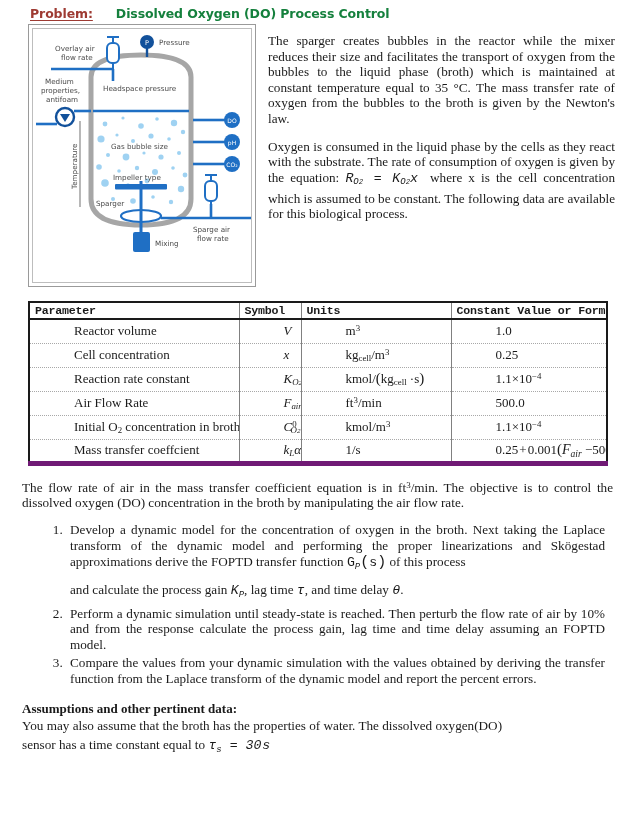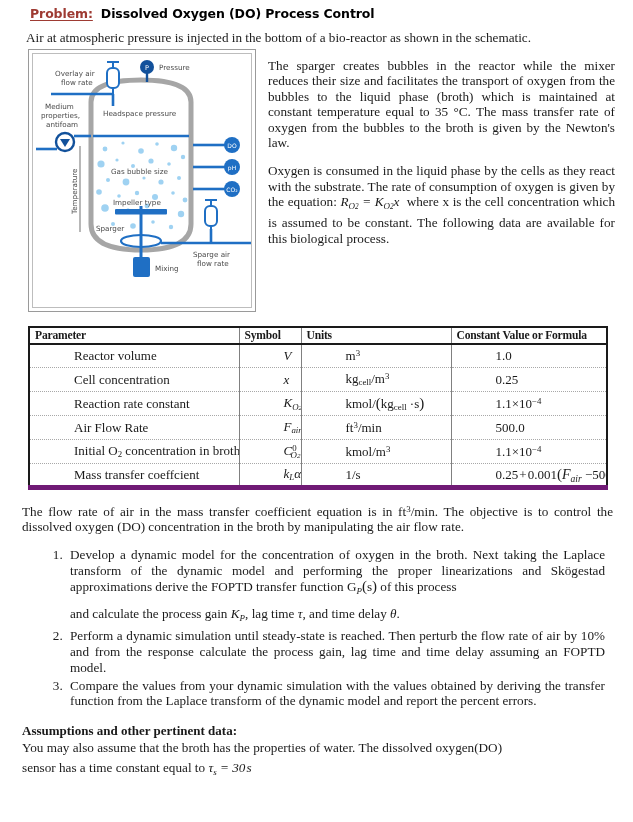--- a/index.html
+++ b/index.html
@@ -31,22 +31,22 @@
     font-size: 12.5px;
     letter-spacing: -0.1px;
     white-space: nowrap;
   }
   .title-problem {
     color: #9e3b33;
     text-decoration: underline;
     text-underline-offset: 2px;
   }
   .title-main {
-    color: #000000;
-    margin-left: 8px;
+    color: #15803d;
+    margin-left: 23px;
   }
 
   
   .intro {
     margin: 9px 18px 0 26px;
     font-size: 13.2px;
     line-height: 15.5px;
     text-align: justify;
     text-justify: inter-word;
   }
@@ -76,21 +76,21 @@
   .wrap-p {
     font-size: 13.2px;
     line-height: 15.6px;
     text-align: justify;
     text-justify: inter-word;
     margin: 0 18px 0 0;
   }
   .wrap-p.first { margin-top: 12px; }
   .wrap-p.second { margin-top: 12px; }
 
-  .eqn { font-style: italic; font-family: Liberation Serif, serif; }
+  .eqn { font-style: italic; font-family: Liberation Mono, monospace; }
   .sub { font-size: 0.68em; vertical-align: -0.28em; }
   .sup { font-size: 0.68em; vertical-align: 0.42em; }
 
   .clearer { clear: both; height: 0; }
 
   
   table.data {
     border-collapse: collapse;
     margin: 12px 0 0 28px;
     width: 578px;
@@ -102,21 +102,21 @@
     border-right: 1px solid #808080;
     padding: 1px 5px;
     font-size: 13px;
     vertical-align: middle;
     height: 24px;
     box-sizing: border-box;
     overflow: hidden;
     white-space: nowrap;
   }
   table.data thead th {
-    font-family: Liberation Serif, serif;
+    font-family: Liberation Mono, monospace;
     font-weight: bold;
     font-size: 11.6px;
     border-top: 2px solid #1a1a1a;
     border-bottom: 2px solid #1a1a1a;
     text-align: left;
     height: 14px;
     letter-spacing: -0.2px;
   }
   table.data tbody tr td {
     border-bottom: 1px dotted #a8a8a8;
@@ -182,21 +182,20 @@
 </style>
 </head>
 <body>
 
 <div class="page">
 
   <div class="title-line">
     <span class="title-problem">Problem:</span><span class="title-main">Dissolved Oxygen (DO) Process Control</span>
   </div>
 
-  <div class="intro">Air at atmospheric pressure is injected in the bottom of a bio-reactor as shown in the schematic.</div>
 
   <div class="figure-box">
     <div class="figure-inner">
       <svg width="220" height="255" viewBox="0 0 220 255">
 
         <path d="M58 48 Q58 26 108 26 Q158 26 158 48 L158 170 Q158 196 108 196 Q58 196 58 170 Z" fill="#ffffff" stroke="#a6a6a6" stroke-width="5"></path>
 
         <line x1="60" y1="82" x2="156" y2="82" stroke="#1f6fc4" stroke-width="2.4"></line>
 
         <g fill="#9fd2f2">

